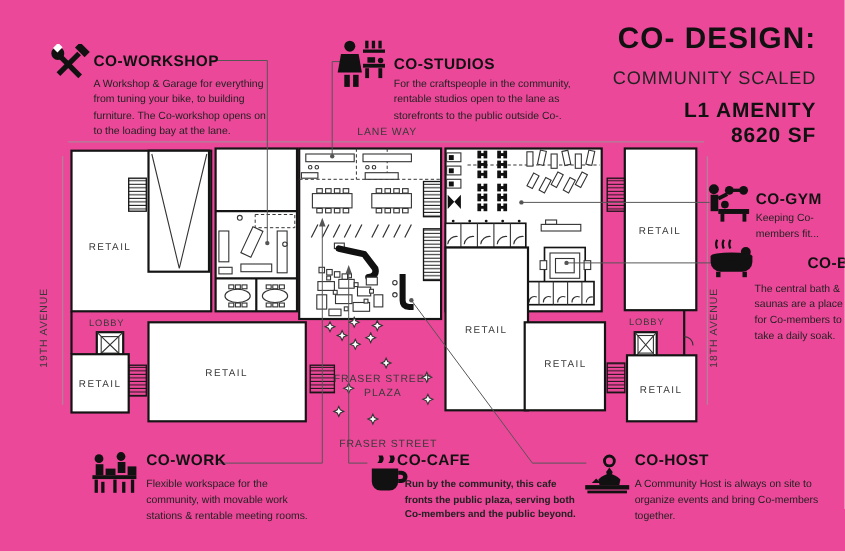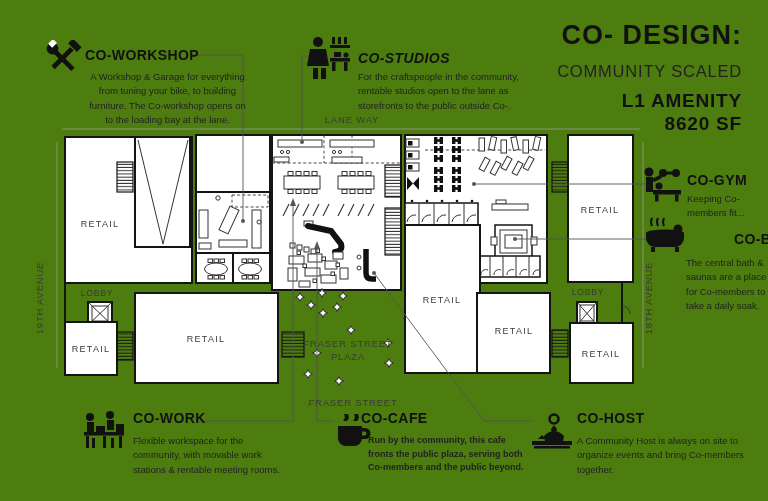--- a/index.html
+++ b/index.html
@@ -1,16 +1,16 @@
 <!DOCTYPE html>
 <html><head>
 <meta charset="utf-8">
 <style>
   html,body{margin:0;padding:0;background:#fff;}
-  #page{position:relative;width:768px;height:501px;background:#4d7c0f;overflow:hidden;
+  #page{position:relative;width:768px;height:501px;background:#ec4899;overflow:hidden;
         font-family:"Liberation Sans",sans-serif;color:#111;}
   svg{position:absolute;left:0;top:0;}
   
   .w   {fill:#fff;stroke:#141414;stroke-width:2;}
   .wl  {fill:none;stroke:#141414;stroke-width:2;}
   .w15 {fill:#fff;stroke:#141414;stroke-width:1.5;}
   .h   {fill:url(#stairs);stroke:#141414;stroke-width:1.2;}
   .t   {fill:#fff;stroke:#333;stroke-width:1;}
   .tn  {fill:none;stroke:#333;stroke-width:1;}
   .f   {fill:#111;stroke:none;}
@@ -323,42 +323,42 @@
       <g fill="#111">
         <rect x="17" y="5" width="5" height="28" transform="rotate(45 19.5 19)"></rect>
         <rect x="18" y="7" width="5" height="28" transform="rotate(-45 20.5 21)"></rect>
         <circle cx="9" cy="9" r="6.2"></circle>
         <rect x="6" y="0" width="6" height="7" fill="#fff" transform="rotate(45 9 3.5)"></rect>
         <rect x="26" y="2" width="13" height="7" transform="rotate(45 32.5 5.5)"></rect>
       </g>
     </svg>
   </span>
   <div class="co-title" style="left:85px;top:47px;">CO-WORKSHOP</div>
-  <div class="co-body" style="left:85px;top:70px;width:165px;text-align:center;">A Workshop &amp; Garage for everything from tuning your bike, to building furniture. The Co-workshop opens on to the loading bay at the lane.</div>
+  <div class="co-body" style="left:85px;top:70px;width:165px;">A Workshop &amp; Garage for everything from tuning your bike, to building furniture. The Co-workshop opens on to the loading bay at the lane.</div>
 
   <span class="icon" style="left:306px;top:36px;">
     <svg width="46" height="50" viewBox="0 0 46 50">
       <g fill="#111">
         <circle cx="12" cy="6" r="5"></circle>
         <path d="M4,13 h16 l3,17 h-22 z"></path>
         <rect x="7" y="32" width="5" height="11"></rect>
           <rect x="15" y="32" width="5" height="11"></rect>
         <rect x="26" y="1" width="3" height="7"></rect>
           <rect x="32" y="1" width="3" height="7"></rect>
           <rect x="38" y="1" width="3" height="7"></rect>
         <rect x="24" y="9" width="20" height="3"></rect>
         <rect x="28" y="16" width="7" height="5"></rect>
           <circle cx="40" cy="19" r="2.5"></circle>
         <rect x="24" y="22" width="20" height="3.5"></rect>
         <rect x="26" y="26" width="3.5" height="9"></rect>
           <rect x="38" y="26" width="3.5" height="9"></rect>
       </g>
     </svg>
   </span>
-  <div class="co-title" style="left:358px;top:50px;font-style:italic;">CO-STUDIOS</div>
+  <div class="co-title" style="left:358px;top:50px;">CO-STUDIOS</div>
   <div class="co-body" style="left:358px;top:70px;width:168px;">For the craftspeople in the community, rentable studios open to the lane as storefronts to the public outside Co-.</div>
 
   <span class="icon" style="left:643px;top:166px;">
     <svg width="40" height="36" viewBox="0 0 40 36">
       <g fill="#111">
         <circle cx="6" cy="6" r="4.5"></circle>
         <rect x="3" y="11" width="7" height="15"></rect>
         <path d="M9,13 l8,-4 2,3 -8,4 z"></path>
         <circle cx="20" cy="7" r="4"></circle>
           <circle cx="33" cy="7" r="4"></circle>

